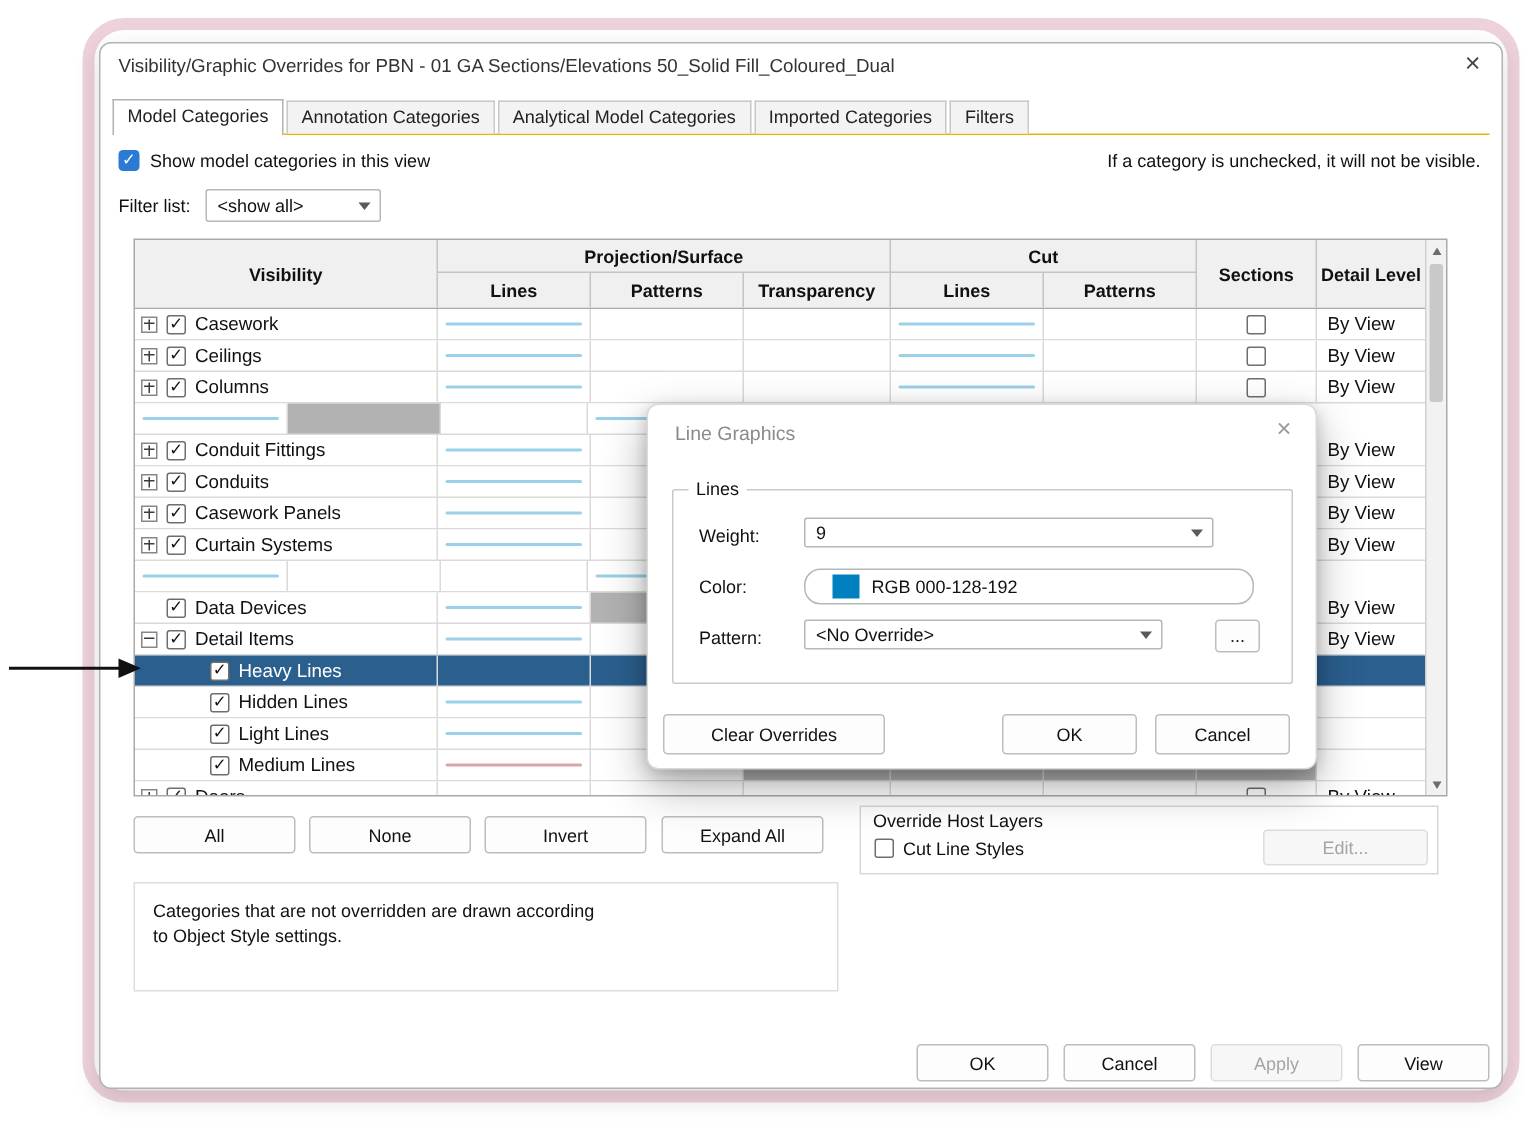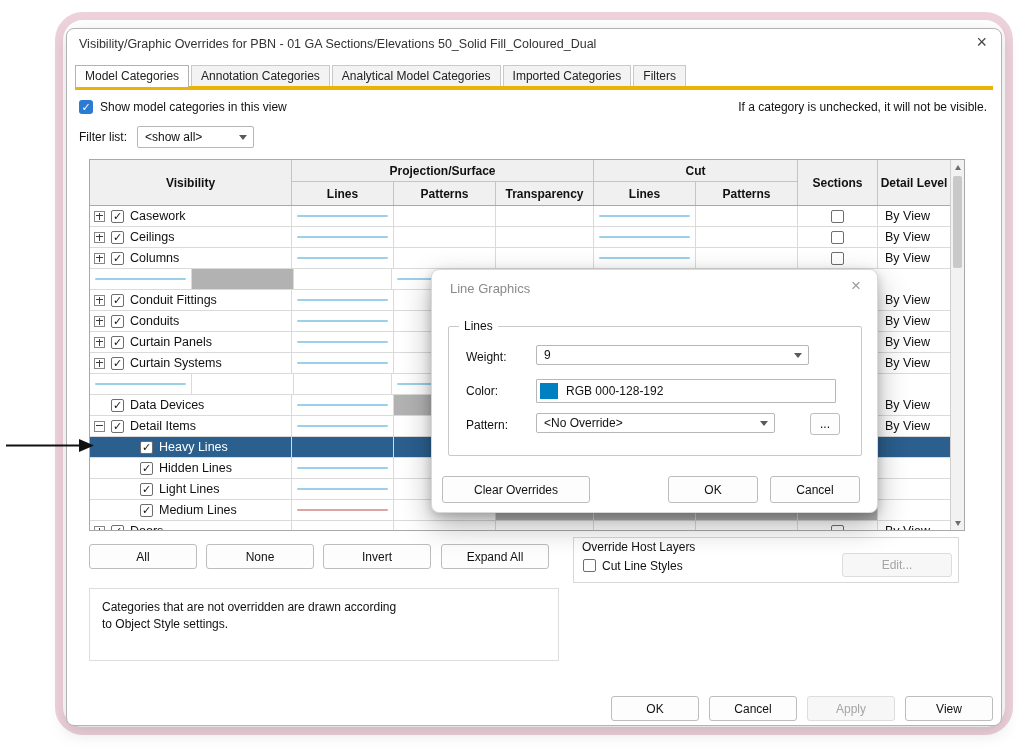--- a/index.html
+++ b/index.html
@@ -5,22 +5,22 @@
   html,body{margin:0;padding:0}
   body{width:1024px;height:749px;position:relative;background:#fff;overflow:hidden;
        font-family:"Liberation Sans", sans-serif;color:#111;-webkit-font-smoothing:antialiased}
   .frame{position:absolute;left:55px;top:12px;width:958px;height:723px;box-sizing:border-box;
          border:8px solid var(--frame,#EDD1DB);border-radius:28px}
   .dialog{position:absolute;left:66px;top:28px;width:934px;height:696px;background:#fff;
           border:1px solid #b3b3b3;border-radius:8px;box-shadow:0 6px 18px rgba(0,0,0,.14)}
   .title{position:absolute;left:12px;top:8px;font-size:12.5px;color:#333;white-space:nowrap}
   .close-x{position:absolute;right:14px;top:4px;font-size:18px;color:#444;line-height:18px;cursor:default}
   
-  .tabs{position:absolute;left:8px;top:36px;right:8px;height:25px;display:flex;
-        border-bottom:4px solid #eab308;box-sizing:border-box}
+  .tabs{position:absolute;left:8px;top:36px;right:8px;height:25px;display:flex;align-items:flex-end;
+        border-bottom:1px solid #eab308;box-sizing:border-box}
   .tab{font-size:12px;padding:3px 9px 4px 9px;border:1px solid #c9c9c9;border-bottom:none;background:#f3f3f3;
        margin-right:2px;white-space:nowrap;color:#222}
   .tab.active{background:#fff;border-color:#b2b2b2;position:relative;margin-bottom:-1px;padding-bottom:6px;font-weight:400}
   
   .optrow{position:absolute;left:12px;top:70px;right:12px;height:16px;font-size:12px;display:flex;align-items:center}
   .cbx-blue{width:14px;height:14px;background:var(--accent,#2B7BD4);border-radius:3px;margin-right:7px;
             color:#fff;text-align:center;line-height:14px;font-size:11px;flex:0 0 auto}
   .cbx-blue::after{content:"✓"}
   .note-right{position:absolute;right:2px;top:1px;font-size:12px;color:#111;white-space:nowrap}
   .filterrow{position:absolute;left:12px;top:97px;height:22px;display:flex;align-items:center;font-size:12px}
@@ -75,22 +75,22 @@
   
   .lg{position:absolute;left:364px;top:240px;width:445px;height:242px;background:#fff;border:1px solid #d9d9d9;
       border-radius:8px;box-shadow:0 12px 30px rgba(0,0,0,.30),0 3px 10px rgba(0,0,0,.18);z-index:5}
   .lg-title{position:absolute;left:18px;top:11px;font-size:13px;color:#8a8a8a}
   .lg-close{position:absolute;right:16px;top:6px;font-size:17px;color:#9a9a9a}
   .lg-group{position:absolute;left:16px;top:56px;width:412px;height:128px;border:1px solid #c9c9c9;border-radius:2px}
   .lg-legend{position:absolute;left:10px;top:-8px;background:#fff;padding:0 5px;font-size:12px;color:#111}
   .lg-label{position:absolute;font-size:12px;color:#111}
   .lg-combo{position:absolute;box-sizing:border-box}
   .swatch{width:18px;height:16px;margin-right:8px;flex:0 0 auto}
-  .colorfield{position:absolute;left:104px;top:109px;width:300px;height:24px;border:1px solid #b7b7b7;border-radius:1px;
-              background:#fff;display:flex;align-items:center;padding-left:3px;font-size:12px;box-sizing:border-box}
+  .colorfield{position:absolute;left:104px;top:109px;width:300px;height:24px;border:1px solid #b7b7b7;border-radius:11px;
+              background:#fff;display:flex;align-items:center;padding-left:18px;font-size:12px;box-sizing:border-box}
   
   .ohl{position:absolute;left:506px;top:508px;width:386px;height:46px;border:1px solid #d7d7d7;box-sizing:border-box}
   .ohl-title{position:absolute;left:8px;top:2px;font-size:12px}
   .ohl-check{position:absolute;left:9px;top:21px;display:flex;align-items:flex-start;font-size:12px}
   .notebox{position:absolute;left:22px;top:559px;width:470px;height:73px;border:1px solid #ddd;box-sizing:border-box}
   .notetext{position:absolute;left:12px;top:10px;width:300px;font-size:12px;line-height:1.4;color:#111}
   .arrow-svg{position:absolute;left:6px;top:436px;z-index:20}
 </style>
 </head>
 <body>
@@ -258,21 +258,21 @@
             <div class="cell col-cutp"></div>
             <div class="cell col-half halfcell">
               <span class="cb"></span>
             </div>
             <div class="cell col-det detcell" style="border-right: none;">By View</div>
           </div>
           <div class="trow">
             <div class="cell col-vis vis-cell">
               <span class="tree plus"></span>
               <span class="cb checked"></span>
-              <span class="rlabel">Curtain Panels</span>
+              <span class="rlabel">Casework Panels</span>
             </div>
             <div class="cell col-lines">
               <span class="hline" style="background: rgb(156, 207, 232);"></span>
             </div>
             <div class="cell col-pat"></div>
             <div class="cell col-trans"></div>
             <div class="cell col-cutl">
               <span class="hline" style="background: rgb(156, 207, 232);"></span>
             </div>
             <div class="cell col-cutp"></div>

